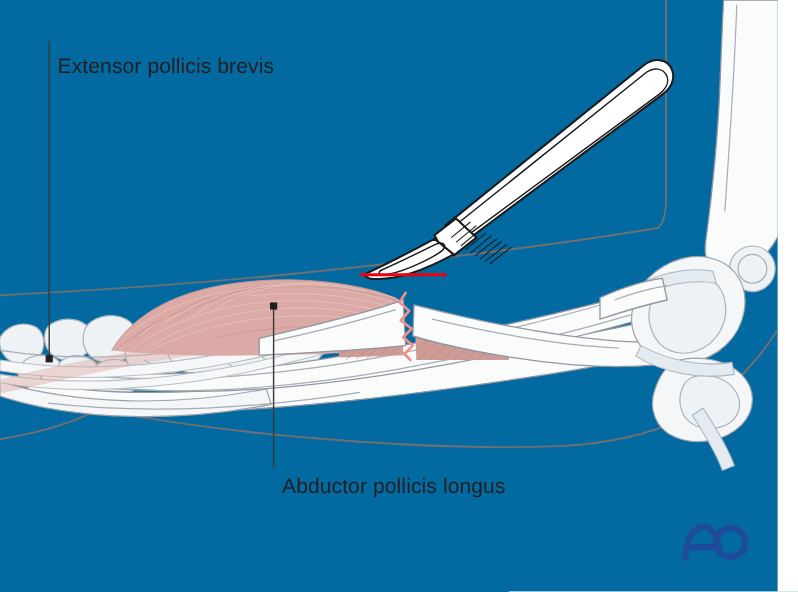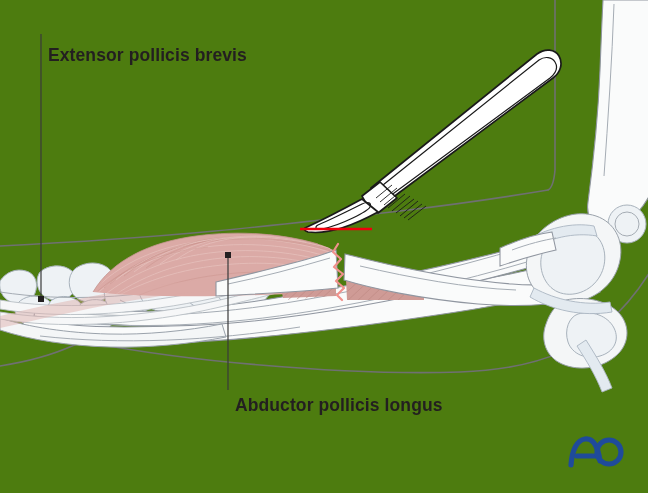--- a/index.html
+++ b/index.html
@@ -8,23 +8,22 @@
     padding: 0;
     background: #ffffff;
   }
   body {
     font-family: "Liberation Sans", sans-serif;
   }
   #figure {
     position: relative;
     width: 648px;
     height: 493px;
-    background: #4d7c0f;
+    background: #0369a1;
     overflow: hidden;
-    font-weight: bold;
   }
   #figure svg {
     display: block;
     width: 665px;
     height: 493px;
   }
   .label-text {
     font-family: "Liberation Sans", sans-serif;
     font-size: 17.5px;
     fill: #231f20;

